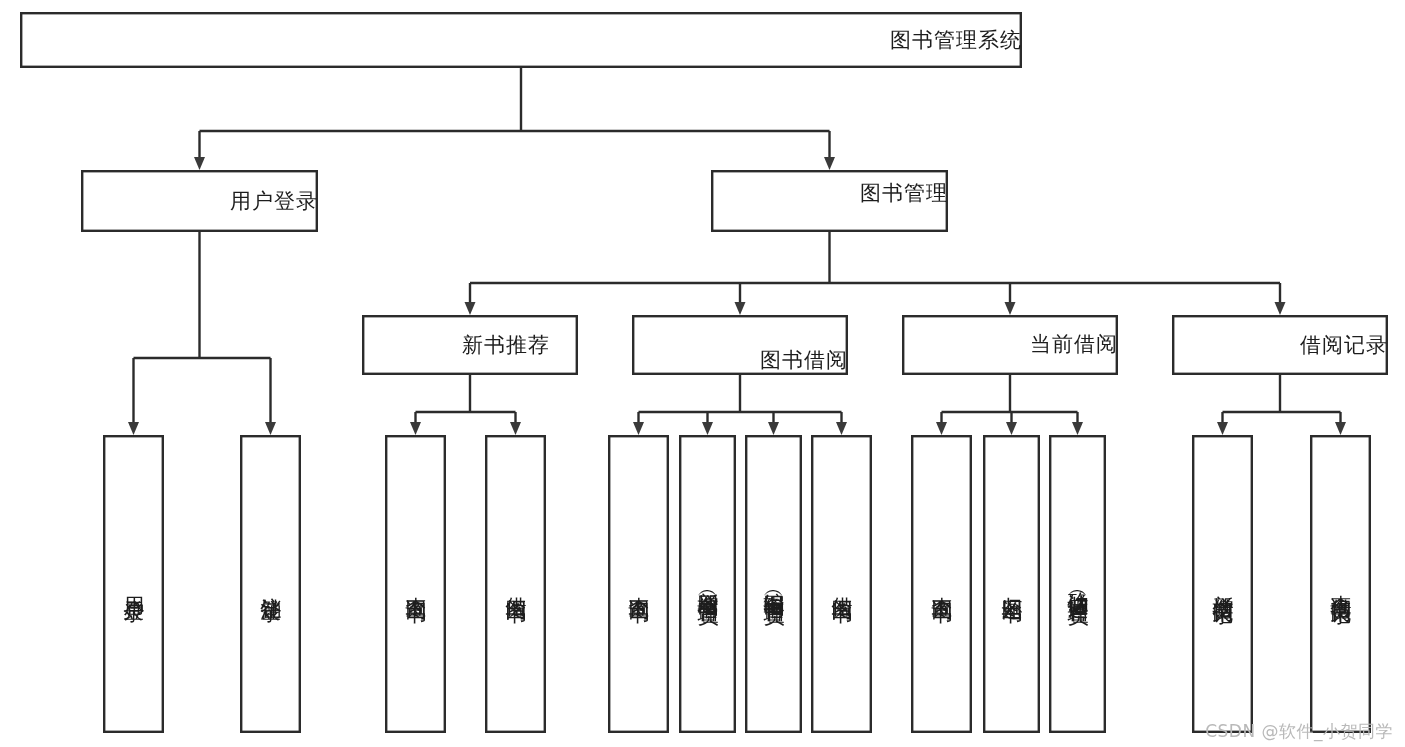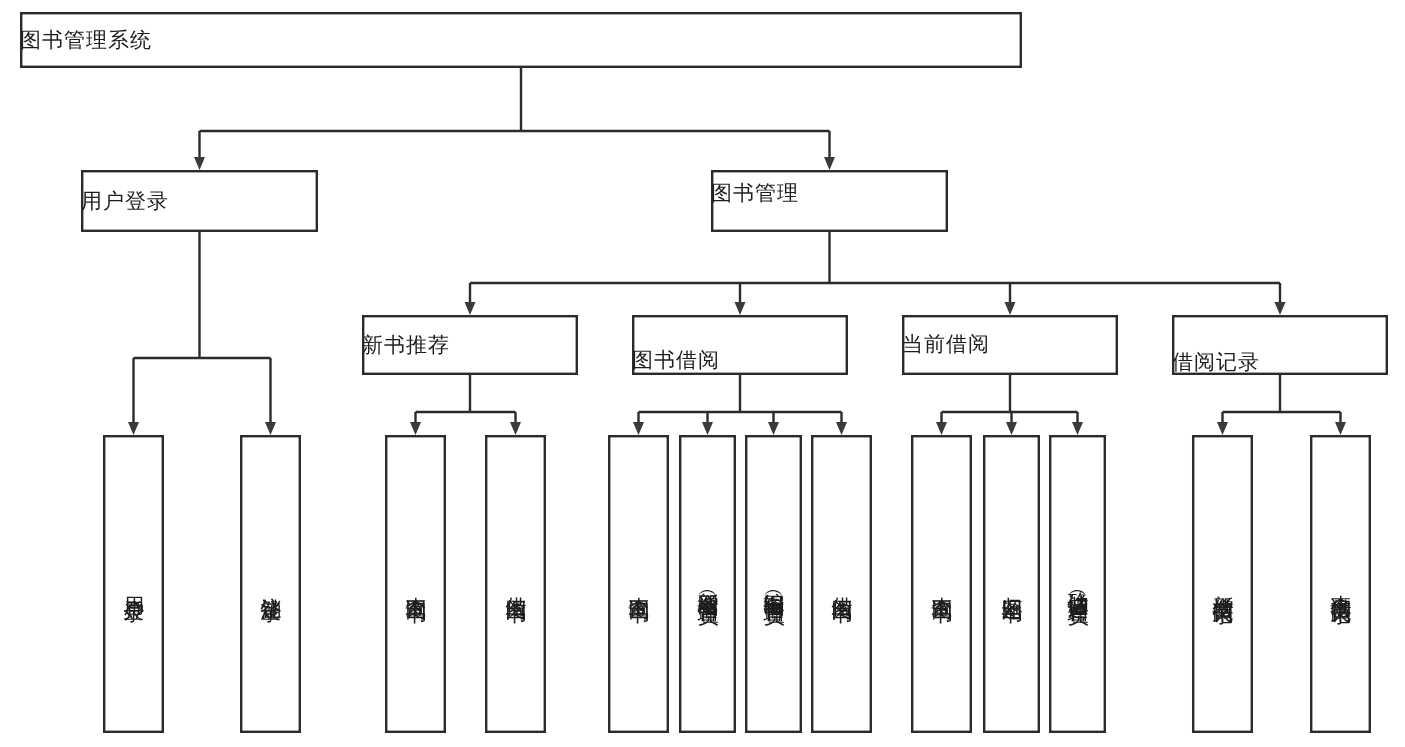--- a/index.html
+++ b/index.html
@@ -58,21 +58,21 @@
     line-height: 1.18;
     letter-spacing: 2px;
     color: #1d1d1d;
     white-space: nowrap;
     text-align: center;
   }
   .horiz-label-box {
     position: absolute;
     display: flex;
     align-items: center;
-    justify-content: flex-start;
+    justify-content: flex-end;
     pointer-events: none;
   }
   .horiz-label-text {
     font-family: "DejaVu Sans", "Liberation Sans", sans-serif;
     font-size: 21px;
     color: #1d1d1d;
     white-space: nowrap;
     letter-spacing: 1px;
   }
   .watermark {
@@ -182,21 +182,21 @@
       </div>
       <div class="horiz-label-box" style="left: 362px; top: 315px; width: 188px; height: 60px;">
         <span class="horiz-label-text">新书推荐</span>
       </div>
       <div class="horiz-label-box" style="left: 632px; top: 330px; width: 216px; height: 60px;">
         <span class="horiz-label-text">图书借阅</span>
       </div>
       <div class="horiz-label-box" style="left: 902px; top: 320px; width: 216px; height: 47px;">
         <span class="horiz-label-text">当前借阅</span>
       </div>
-      <div class="horiz-label-box" style="left: 1172px; top: 315px; width: 216px; height: 60px; margin-top: 17px;">
+      <div class="horiz-label-box" style="left: 1172px; top: 315px; width: 216px; height: 60px;">
         <span class="horiz-label-text">借阅记录</span>
       </div>
       <div class="vert-label-box" style="left: 103px; top: 435px; width: 61px; height: 298px;">
         <span class="vert-label-text">用户登录</span>
       </div>
       <div class="vert-label-box" style="left: 240px; top: 435px; width: 61px; height: 298px;">
         <span class="vert-label-text">注销登录</span>
       </div>
       <div class="vert-label-box" style="left: 385px; top: 435px; width: 61px; height: 298px;">
         <span class="vert-label-text">查询图书</span>
@@ -226,13 +226,14 @@
         <span class="vert-label-text">确认归还（管理员）</span>
       </div>
       <div class="vert-label-box" style="left: 1192px; top: 435px; width: 61px; height: 298px;">
         <span class="vert-label-text">新增借阅记录</span>
       </div>
       <div class="vert-label-box" style="left: 1310px; top: 435px; width: 61px; height: 298px;">
         <span class="vert-label-text">查询借阅记录</span>
       </div>
     </div>
 
+  <div class="watermark">CSDN @软件_小贺同学</div>
 </div>
 
 </body></html>

